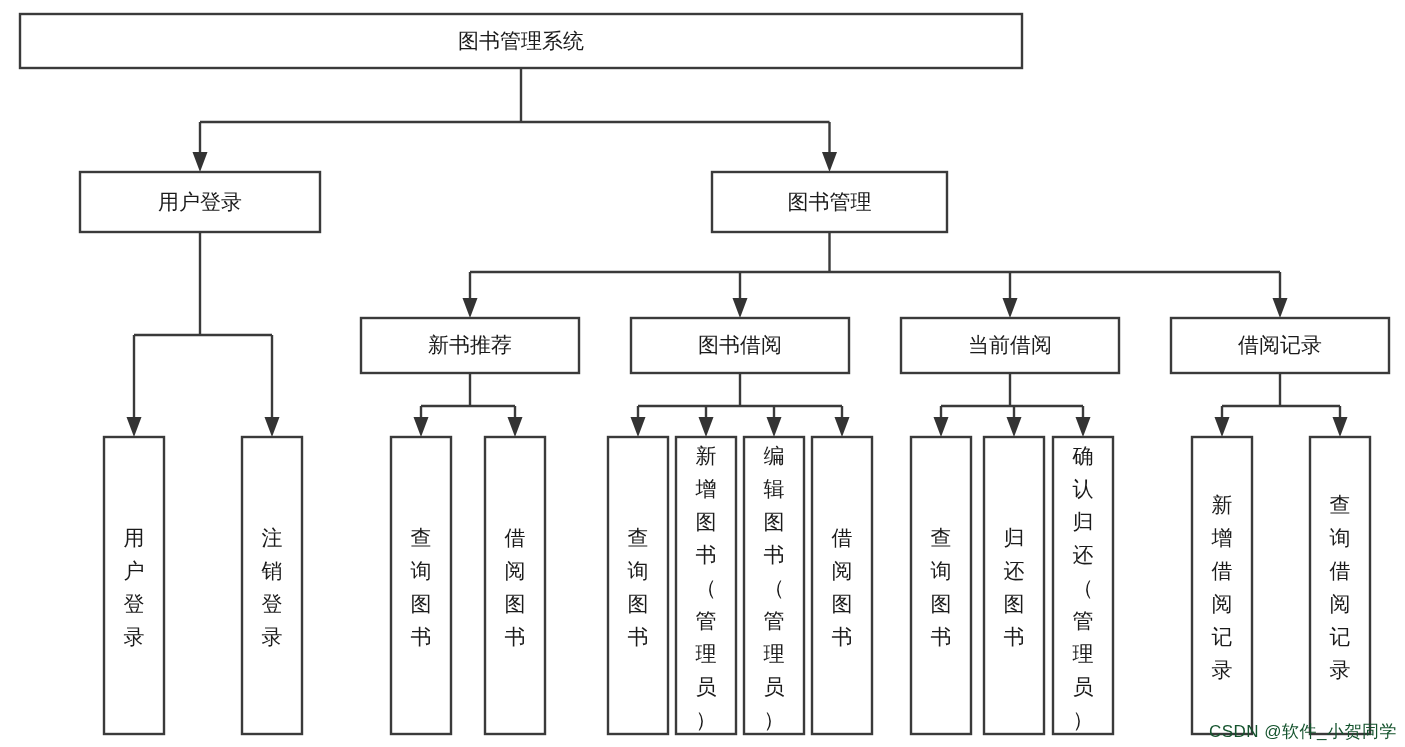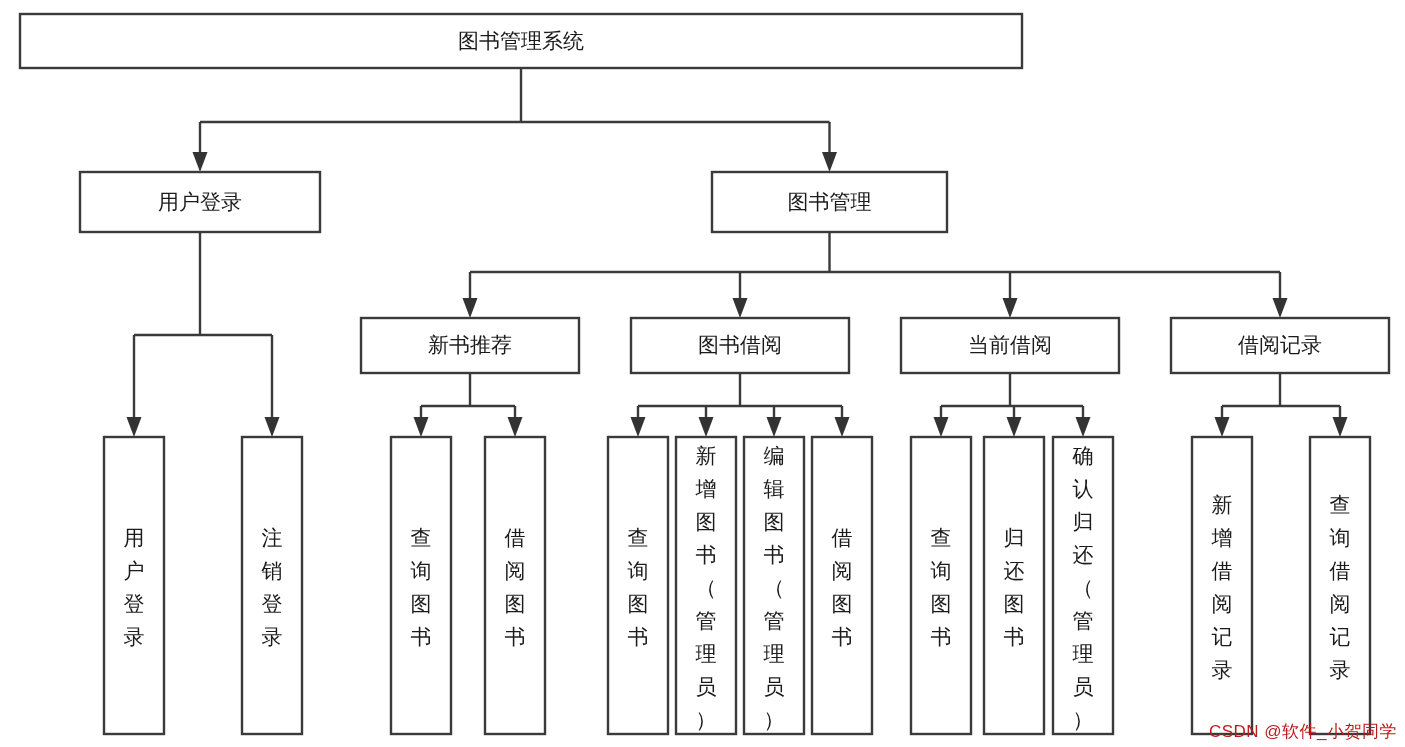--- a/index.html
+++ b/index.html
@@ -55,21 +55,21 @@
     font-size: 21px;
     fill: #1b1b1b;
     text-anchor: middle;
   }
   .watermark {
     position: absolute;
     right: 8px;
     bottom: 4px;
     font-family: "Liberation Sans", "DejaVu Sans", sans-serif;
     font-size: 17px;
-    color: #b91c1c;
+    color: #14532d;
     white-space: nowrap;
     letter-spacing: 0.5px;
     user-select: none;
   }
 </style>
 </head>
 <body>
 
 <div id="diagram-root">
   <svg class="flow" id="flow-svg" viewBox="0 0 1405 747" xmlns="http://www.w3.org/2000/svg">

